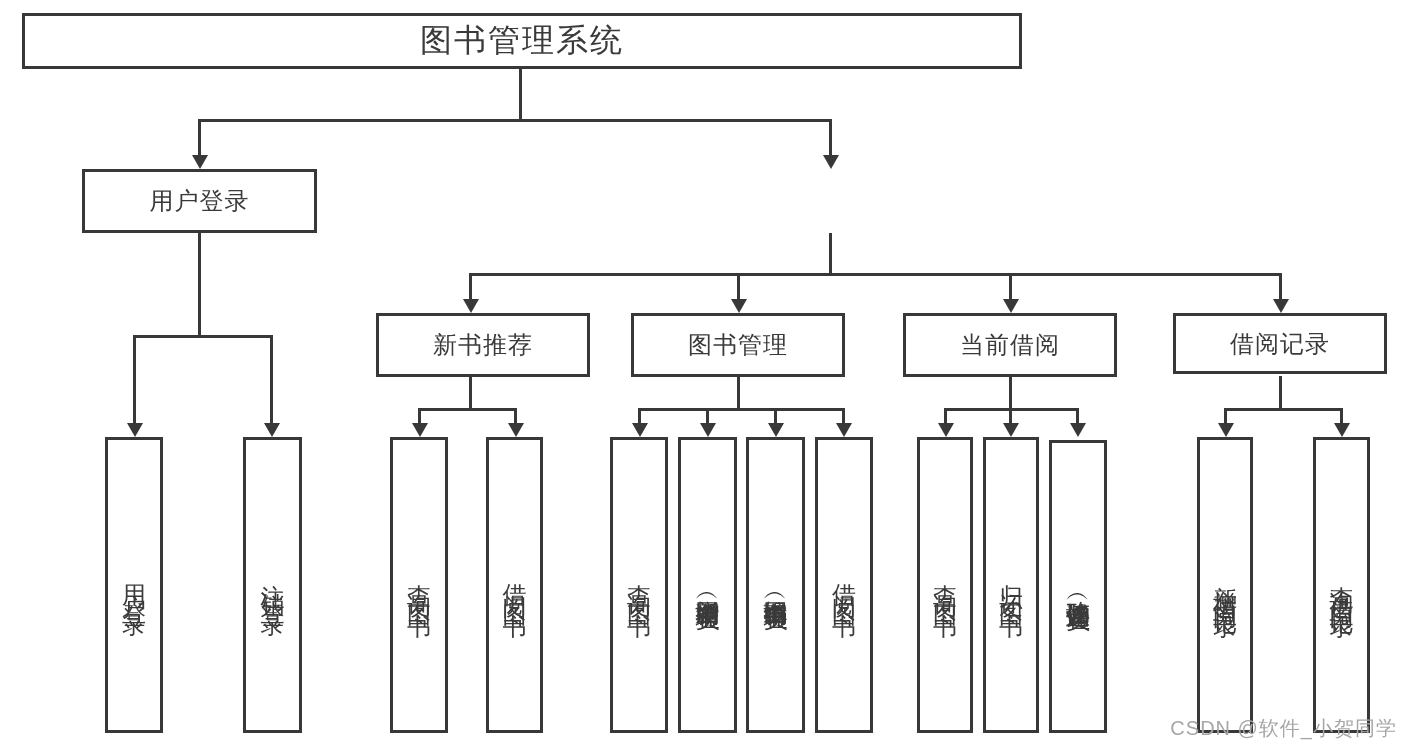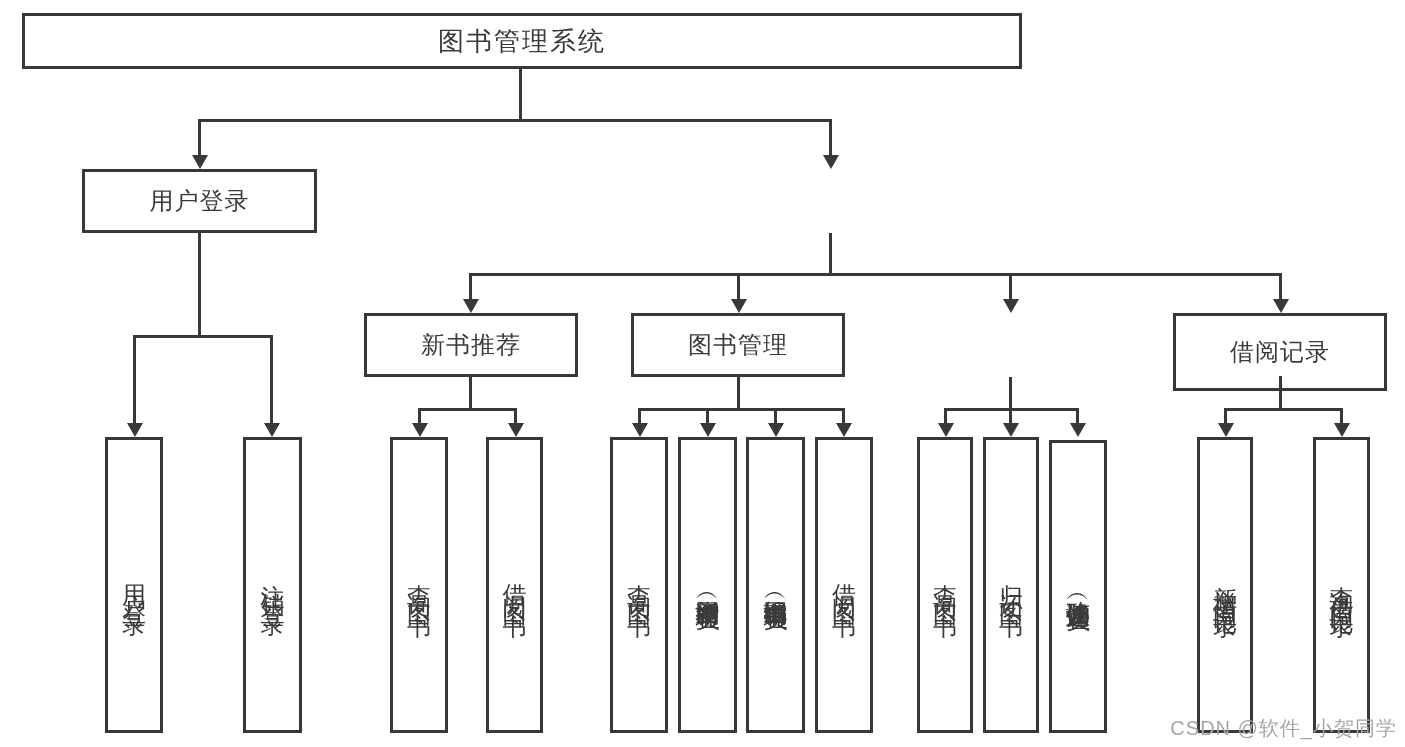--- a/index.html
+++ b/index.html
@@ -14,21 +14,21 @@
     position:absolute;
     box-sizing:border-box;
     border:3px solid #383838;
     background:#ffffff;
     display:flex;
     align-items:center;
     justify-content:center;
     color:#3a3a3a;
   }
   .hbox{font-size:24px;letter-spacing:1px;}
-  .rootbox{font-size:26px;letter-spacing:2px;}
+  .rootbox{font-size:32px;letter-spacing:2px;}
   .vbox{top:437px;height:296px;}
   .vtext{
     writing-mode:vertical-rl;
     text-orientation:upright;
     font-size:24px;
     letter-spacing:10px;
     color:#3a3a3a;
   }
   .vtext.mid{letter-spacing:6px;}
   .vtext.tight{letter-spacing:1px;}
@@ -79,27 +79,30 @@
   <div class="arrow" style="left:133px;top:335px;height:88px;"></div>
   <div class="arrow" style="left:270px;top:335px;height:88px;"></div>
 
   <div class="vl" style="left:829px;top:233px;height:40px;"></div>
   <div class="hl" style="left:469px;top:273px;width:813px;"></div>
   <div class="arrow" style="left:469px;top:273px;height:26px;"></div>
   <div class="arrow" style="left:737px;top:273px;height:26px;"></div>
   <div class="arrow" style="left:1009px;top:273px;height:26px;"></div>
   <div class="arrow" style="left:1279px;top:273px;height:26px;"></div>
 
-  <div class="box hbox" style="left:364px;top:313px;width:214px;height:64px;">
+  <div class="box hbox" style="left:376px;top:313px;width:214px;height:64px;">
     <span>新书推荐</span>
   </div>
   <div class="box hbox" style="left:631px;top:313px;width:214px;height:64px;">
     <span>图书管理</span>
   </div>
-  <div class="box hbox" style="left:1173px;top:313px;width:214px;height:78px;">
+  <div class="box hbox" style="left:903px;top:313px;width:214px;height:64px;">
+    <span>当前借阅</span>
+  </div>
+  <div class="box hbox" style="left:1173px;top:313px;width:214px;height:61px;">
     <span>借阅记录</span>
   </div>
 
   <div class="vl" style="left:469px;top:377px;height:31px;"></div>
   <div class="hl" style="left:418px;top:408px;width:99px;"></div>
   <div class="arrow" style="left:418px;top:408px;height:15px;"></div>
   <div class="arrow" style="left:514px;top:408px;height:15px;"></div>
 
   <div class="vl" style="left:737px;top:377px;height:31px;"></div>
   <div class="hl" style="left:638px;top:408px;width:207px;"></div>

